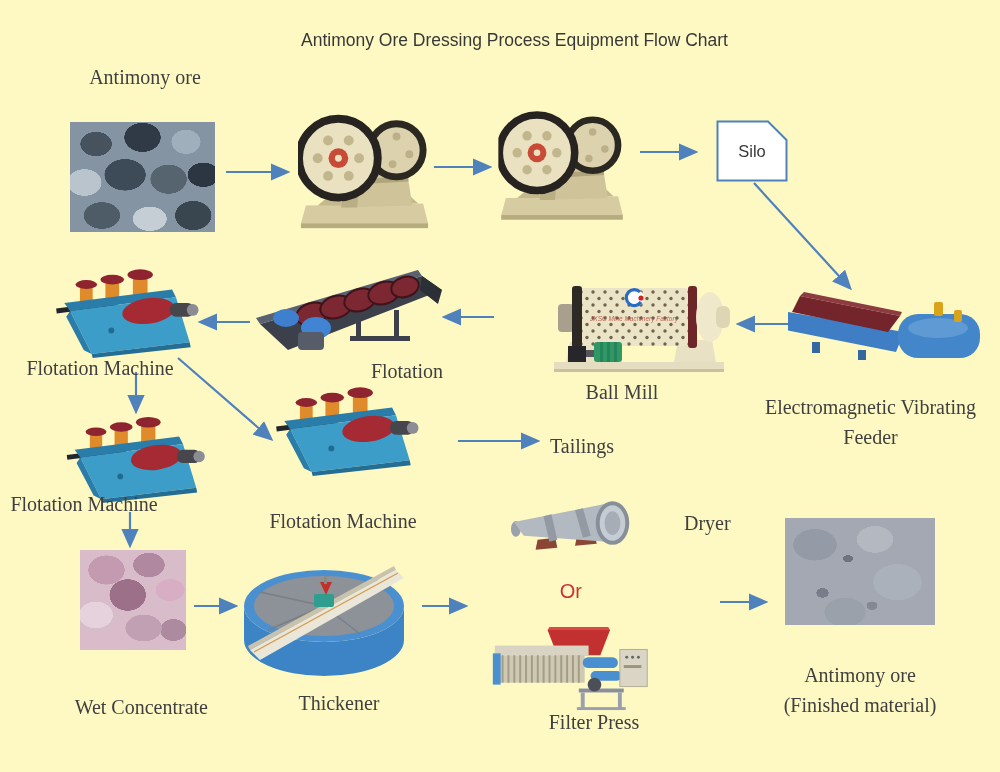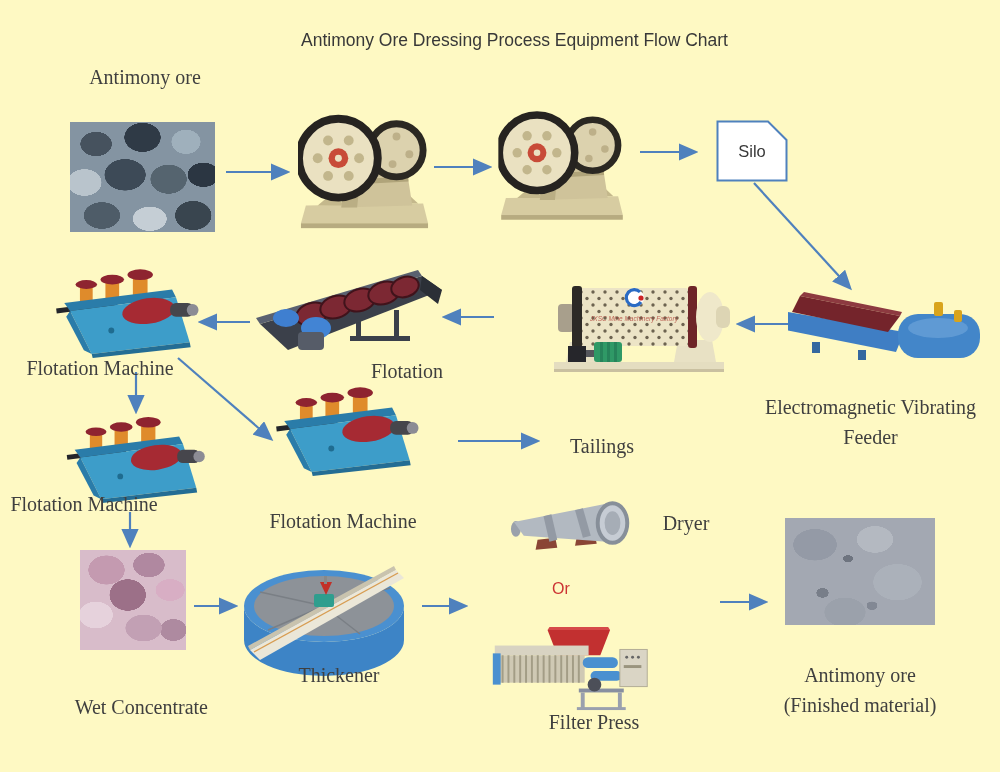--- a/index.html
+++ b/index.html
@@ -41,21 +41,21 @@
       radial-gradient(ellipse 36px 26px at 20% 25%, #949aa6 0 60%, transparent 61%),
       radial-gradient(ellipse 30px 22px at 60% 20%, #b4b9c1 0 60%, transparent 61%),
       radial-gradient(ellipse 8px 6px at 42% 38%, #6e747f 0 60%, transparent 61%),
       radial-gradient(ellipse 40px 30px at 75% 60%, #abb1ba 0 60%, transparent 61%),
       radial-gradient(ellipse 10px 8px at 25% 70%, #787e89 0 60%, transparent 61%),
       radial-gradient(ellipse 9px 7px at 58% 82%, #828894 0 60%, transparent 61%),
       radial-gradient(ellipse 34px 24px at 40% 88%, #9ba1ab 0 60%, transparent 61%);}
   .silo-box{position:absolute;display:flex;align-items:center;justify-content:center;}
   .silo-box svg{position:absolute;left:0;top:0;width:100%;height:100%;}
   .silo-box span{position:relative;font-size:16.5px;color:#383838;}
-  .or-lbl{position:absolute;font-size:16px;color:#cc3333;text-align:left;}
+  .or-lbl{position:absolute;font-size:20px;color:#cc3333;text-align:right;}
 </style>
 </head>
 <body>
 
 <div id="canvas">
 
   <svg width="0" height="0" style="position:absolute" aria-hidden="true">
     <defs>
       <symbol id="sym-jaw" viewBox="0 0 135 140">
         <polygon points="8,104 127,102 132,122 3,122" fill="#d7cca1"></polygon>
@@ -190,20 +190,21 @@
       <rect x="52" y="66" width="28" height="20" rx="3" fill="#2f9966"></rect>
       <rect x="58" y="66" width="3" height="20" fill="#26835a"></rect>
       <rect x="65" y="66" width="3" height="20" fill="#26835a"></rect>
       <rect x="72" y="66" width="3" height="20" fill="#26835a"></rect>
       <circle cx="93" cy="22" r="9" fill="#ffffff"></circle>
       <path d="M98,16 a8,8 0 1,0 1,10" stroke="#2a6bc4" stroke-width="3.2" fill="none"></path>
       <circle cx="99" cy="22" r="2.6" fill="#cc2424"></circle>
       <text x="92" y="45" font-size="6.5" fill="#b04038" font-style="italic" text-anchor="middle" opacity="0.8">JXSC Mine Machinery Factory</text>
     </svg>
   </div>
+  <div class="lbl" style="left:552px;top:377px;width:140px;">Ball Mill</div>
 
   <div class="node" style="left:252px;top:262px;width:196px;height:100px;">
     <svg viewBox="0 0 196 100">
       <rect x="98" y="74" width="60" height="5" fill="#3b404a"></rect>
       <rect x="104" y="58" width="5" height="20" fill="#3b404a"></rect>
       <rect x="142" y="48" width="5" height="30" fill="#3b404a"></rect>
       <polygon points="8,62 170,14 190,28 36,88" fill="#3b404a"></polygon>
       <polygon points="8,62 170,14 166,8 4,56" fill="#5a6170"></polygon>
       <polygon points="170,14 190,28 186,42 168,28" fill="#2b2f36"></polygon>
       <ellipse cx="60" cy="52" rx="16" ry="11" fill="#7c2833" stroke="#40131b" stroke-width="2" transform="rotate(-17 60 52)"></ellipse>
@@ -232,54 +233,54 @@
   </div>
   <div class="lbl" style="left:4px;top:489px;width:160px;">Flotation Machine</div>
 
   <div class="node" style="left:272px;top:378px;width:148px;height:98px;">
     <svg viewBox="0 0 150 100">
         <use href="#sym-flot"></use>
       </svg>
   </div>
   <div class="lbl" style="left:263px;top:506px;width:160px;">Flotation Machine</div>
 
-  <div class="lbl" style="left:550px;top:431px;width:100px;text-align:left;margin-left:20px;">Tailings</div>
+  <div class="lbl" style="left:550px;top:431px;width:100px;text-align:left;">Tailings</div>
 
   <div class="img-pink" style="left:80px;top:550px;width:106px;height:100px;"></div>
   <div class="lbl" style="left:48px;top:692px;width:160px;text-align:right;">Wet Concentrate</div>
 
   <div class="node" style="left:238px;top:550px;width:172px;height:132px;">
     <svg viewBox="0 0 172 132">
       <path d="M6,56 a80,36 0 1,0 160,0 l0,34 a80,36 0 0,1 -160,0 z" fill="#3d84c6"></path>
       <ellipse cx="86" cy="56" rx="80" ry="36" fill="#4a90d0"></ellipse>
       <ellipse cx="86" cy="56" rx="70" ry="30" fill="#8d9298"></ellipse>
       <path d="M86,56 L152,38 M86,56 L30,80 M86,56 L22,42 M86,56 L122,84" stroke="#7a7f85" stroke-width="1.5" fill="none"></path>
       <polygon points="12,100 158,20 156,16 10,96" fill="#c9c3ae"></polygon>
       <polygon points="12,100 158,20 166,28 22,110" fill="#ebe7d8"></polygon>
       <path d="M16,102 L160,23" stroke="#d28a30" stroke-width="1.4" opacity="0.8" fill="none"></path>
       <rect x="76" y="44" width="20" height="13" rx="2" fill="#2f9e8e"></rect>
       <polygon points="82,32 94,32 88,45" fill="#c23028"></polygon>
       <rect x="86" y="26" width="3" height="8" fill="#888888"></rect>
     </svg>
   </div>
-  <div class="lbl" style="left:269px;top:660px;width:140px;">Thickener</div>
+  <div class="lbl" style="left:269px;top:688px;width:140px;">Thickener</div>
 
   <div class="node" style="left:508px;top:496px;width:138px;height:62px;">
     <svg viewBox="0 0 140 62">
       <polygon points="30,44 48,42 50,52 28,54" fill="#8a4535"></polygon>
       <polygon points="70,40 88,38 90,48 68,50" fill="#8a4535"></polygon>
       <ellipse cx="8" cy="33" rx="5" ry="8" fill="#9aa1ab"></ellipse>
       <polygon points="6,26 102,7 114,47 16,40" fill="#b2b9c1"></polygon>
       <polygon points="36,20 44,18 50,44 42,46" fill="#939aa4"></polygon>
       <polygon points="68,14 76,12 84,40 76,42" fill="#939aa4"></polygon>
       <ellipse cx="106" cy="27" rx="15" ry="20" fill="#c6ccd4" stroke="#878f99" stroke-width="4"></ellipse>
       <ellipse cx="106" cy="27" rx="8" ry="12" fill="#a6adb6"></ellipse>
     </svg>
   </div>
-  <div class="lbl" style="left:646px;top:508px;width:80px;text-align:center;">Dryer</div>
+  <div class="lbl" style="left:684px;top:508px;width:80px;text-align:left;">Dryer</div>
 
   <div class="or-lbl" style="left:552px;top:580px;width:30px;">Or</div>
 
   <div class="node" style="left:492px;top:626px;width:158px;height:86px;">
     <svg viewBox="0 0 160 88">
       <rect x="88" y="64" width="46" height="4" fill="#888fa0"></rect>
       <rect x="90" y="68" width="4" height="16" fill="#9aa0ae"></rect>
       <rect x="128" y="68" width="4" height="16" fill="#9aa0ae"></rect>
       <rect x="86" y="83" width="50" height="3" fill="#9aa0ae"></rect>
       <polygon points="56,4 120,4 118,1 58,1" fill="#d64a4a"></polygon>

